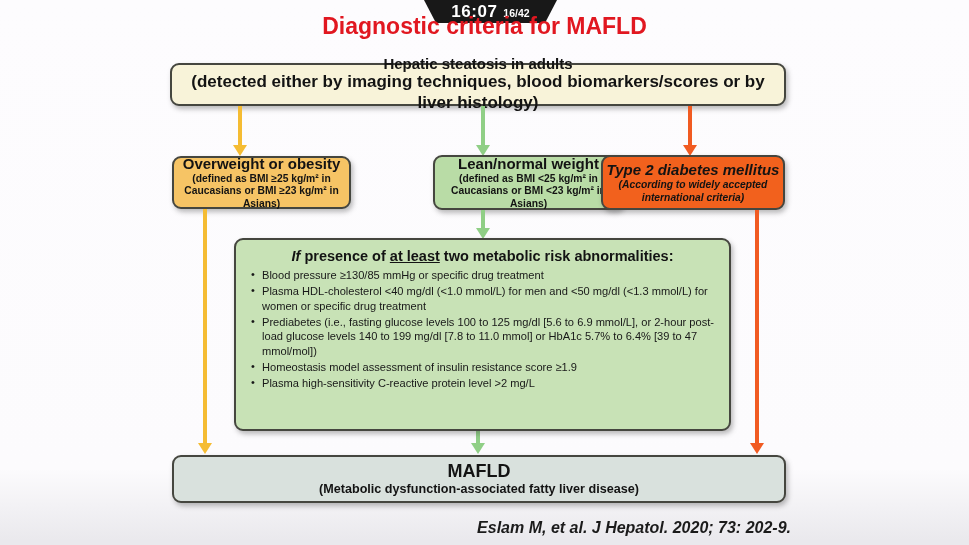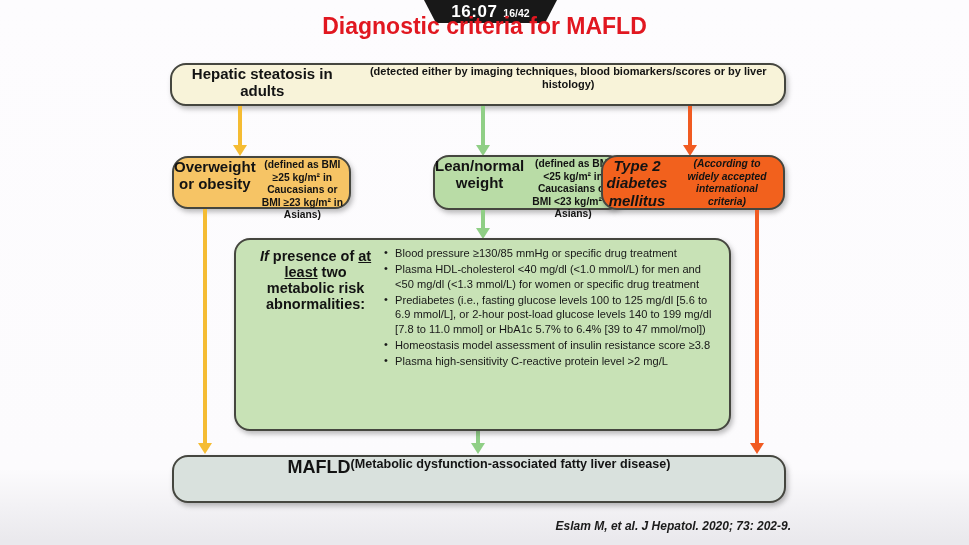--- a/index.html
+++ b/index.html
@@ -24,31 +24,31 @@
   }
   .timestamp .time { font-size:17px; font-weight:bold; letter-spacing:0.5px; }
   .timestamp .counter { font-size:10.5px; font-weight:bold; margin-top:2px; }
 
   .title {
     position:absolute; top:13px; left:0; width:100%;
     text-align:center; font-size:23px; font-weight:bold; color:#e11720;
   }
 
   .box {
-    position:absolute; border:2px solid #45463f; border-radius:16px;
+    position:absolute; border:2px solid #45463f; border-radius:9px;
     box-shadow:2px 3px 5px rgba(60,60,60,0.35);
     text-align:center; font-weight:bold; color:#131313;
-    display:flex; flex-direction:row; justify-content:center;
+    display:flex; flex-direction:column; justify-content:center;align-items:center;
   }
   .box .bt { line-height:1.15; }
   .box .bs { line-height:1.22; }
 
   .box-steatosis { left:170px; top:63px; width:616px; height:43px; background:#f8f3d9; }
   .box-steatosis .bt { font-size:15px; }
-  .box-steatosis .bs { font-size:11px; }
+  .box-steatosis .bs { font-size:17px; }
 
   .box-overweight { left:172px; top:156px; width:179px; height:53px; background:#f6c465; }
   .box-lean      { left:389px; top:155px; width:191px; height:55px; background:#b9dca6;margin-left:44px; }
   .box-diabetes  { left:601px; top:155px; width:184px; height:55px; background:#f2611d;font-style:italic; }
   .box-overweight .bt, .box-lean .bt, .box-diabetes .bt { font-size:15px; }
   .box-overweight .bs, .box-lean .bs, .box-diabetes .bs { font-size:10.3px; padding:1px 6px 0; }
 
   .box-risk {
     left:234px; top:238px; width:497px; height:193px; background:#c8e2b6;
     text-align:left; padding:6px 13px 20px; justify-content:flex-start;
@@ -60,21 +60,21 @@
   .risk-list { list-style:none; font-size:11.1px; line-height:1.34; color:#181818; }
   .risk-list li { position:relative; padding-left:13px; margin-bottom:1px; }
   .risk-list li::before { content:"•"; position:absolute; left:2px; top:-1px; font-size:11px; }
 
   .box-mafld { left:172px; top:455px; width:614px; height:48px; background:#d9e1dd; }
   .box-mafld .bt { font-size:18px; }
   .box-mafld .bs { font-size:12.6px; }
 
   .citation {
     position:absolute; top:519px; right:178px;
-    font-size:12px; font-weight:bold; font-style:italic; color:#1b1b1b;
+    font-size:16px; font-weight:bold; font-style:italic; color:#1b1b1b;
   }
 
   
   .arrow { position:absolute; width:14px; }
   .arrow .shaft {
     position:absolute; left:50%; transform:translateX(-50%);
     top:0; bottom:9px; width:4px;
   }
   .arrow .head {
     position:absolute; bottom:0; left:50%; transform:translateX(-50%);
@@ -166,21 +166,21 @@
     <ul class="risk-list">
 
 
         <li>Blood pressure ≥130/85 mmHg or specific drug treatment</li>
 
 
         <li>Plasma HDL-cholesterol &lt;40 mg/dl (&lt;1.0 mmol/L) for men and &lt;50 mg/dl (&lt;1.3 mmol/L) for women or specific drug treatment</li>
 
         <li>Prediabetes (i.e., fasting glucose levels 100 to 125 mg/dl [5.6 to 6.9 mmol/L], or 2-hour post-load glucose levels 140 to 199 mg/dl [7.8 to 11.0 mmol] or HbA1c 5.7% to 6.4% [39 to 47 mmol/mol])</li>
 
-        <li>Homeostasis model assessment of insulin resistance score ≥3.8</li>
+        <li>Homeostasis model assessment of insulin resistance score ≥1.9</li>
 
         <li>Plasma high-sensitivity C-reactive protein level &gt;2 mg/L</li>
       </ul>
   </div>
 
   <div class="box box-mafld">
     <div class="bt">MAFLD</div>
     <div class="bs">(Metabolic dysfunction-associated fatty liver disease)</div>
   </div>
 

